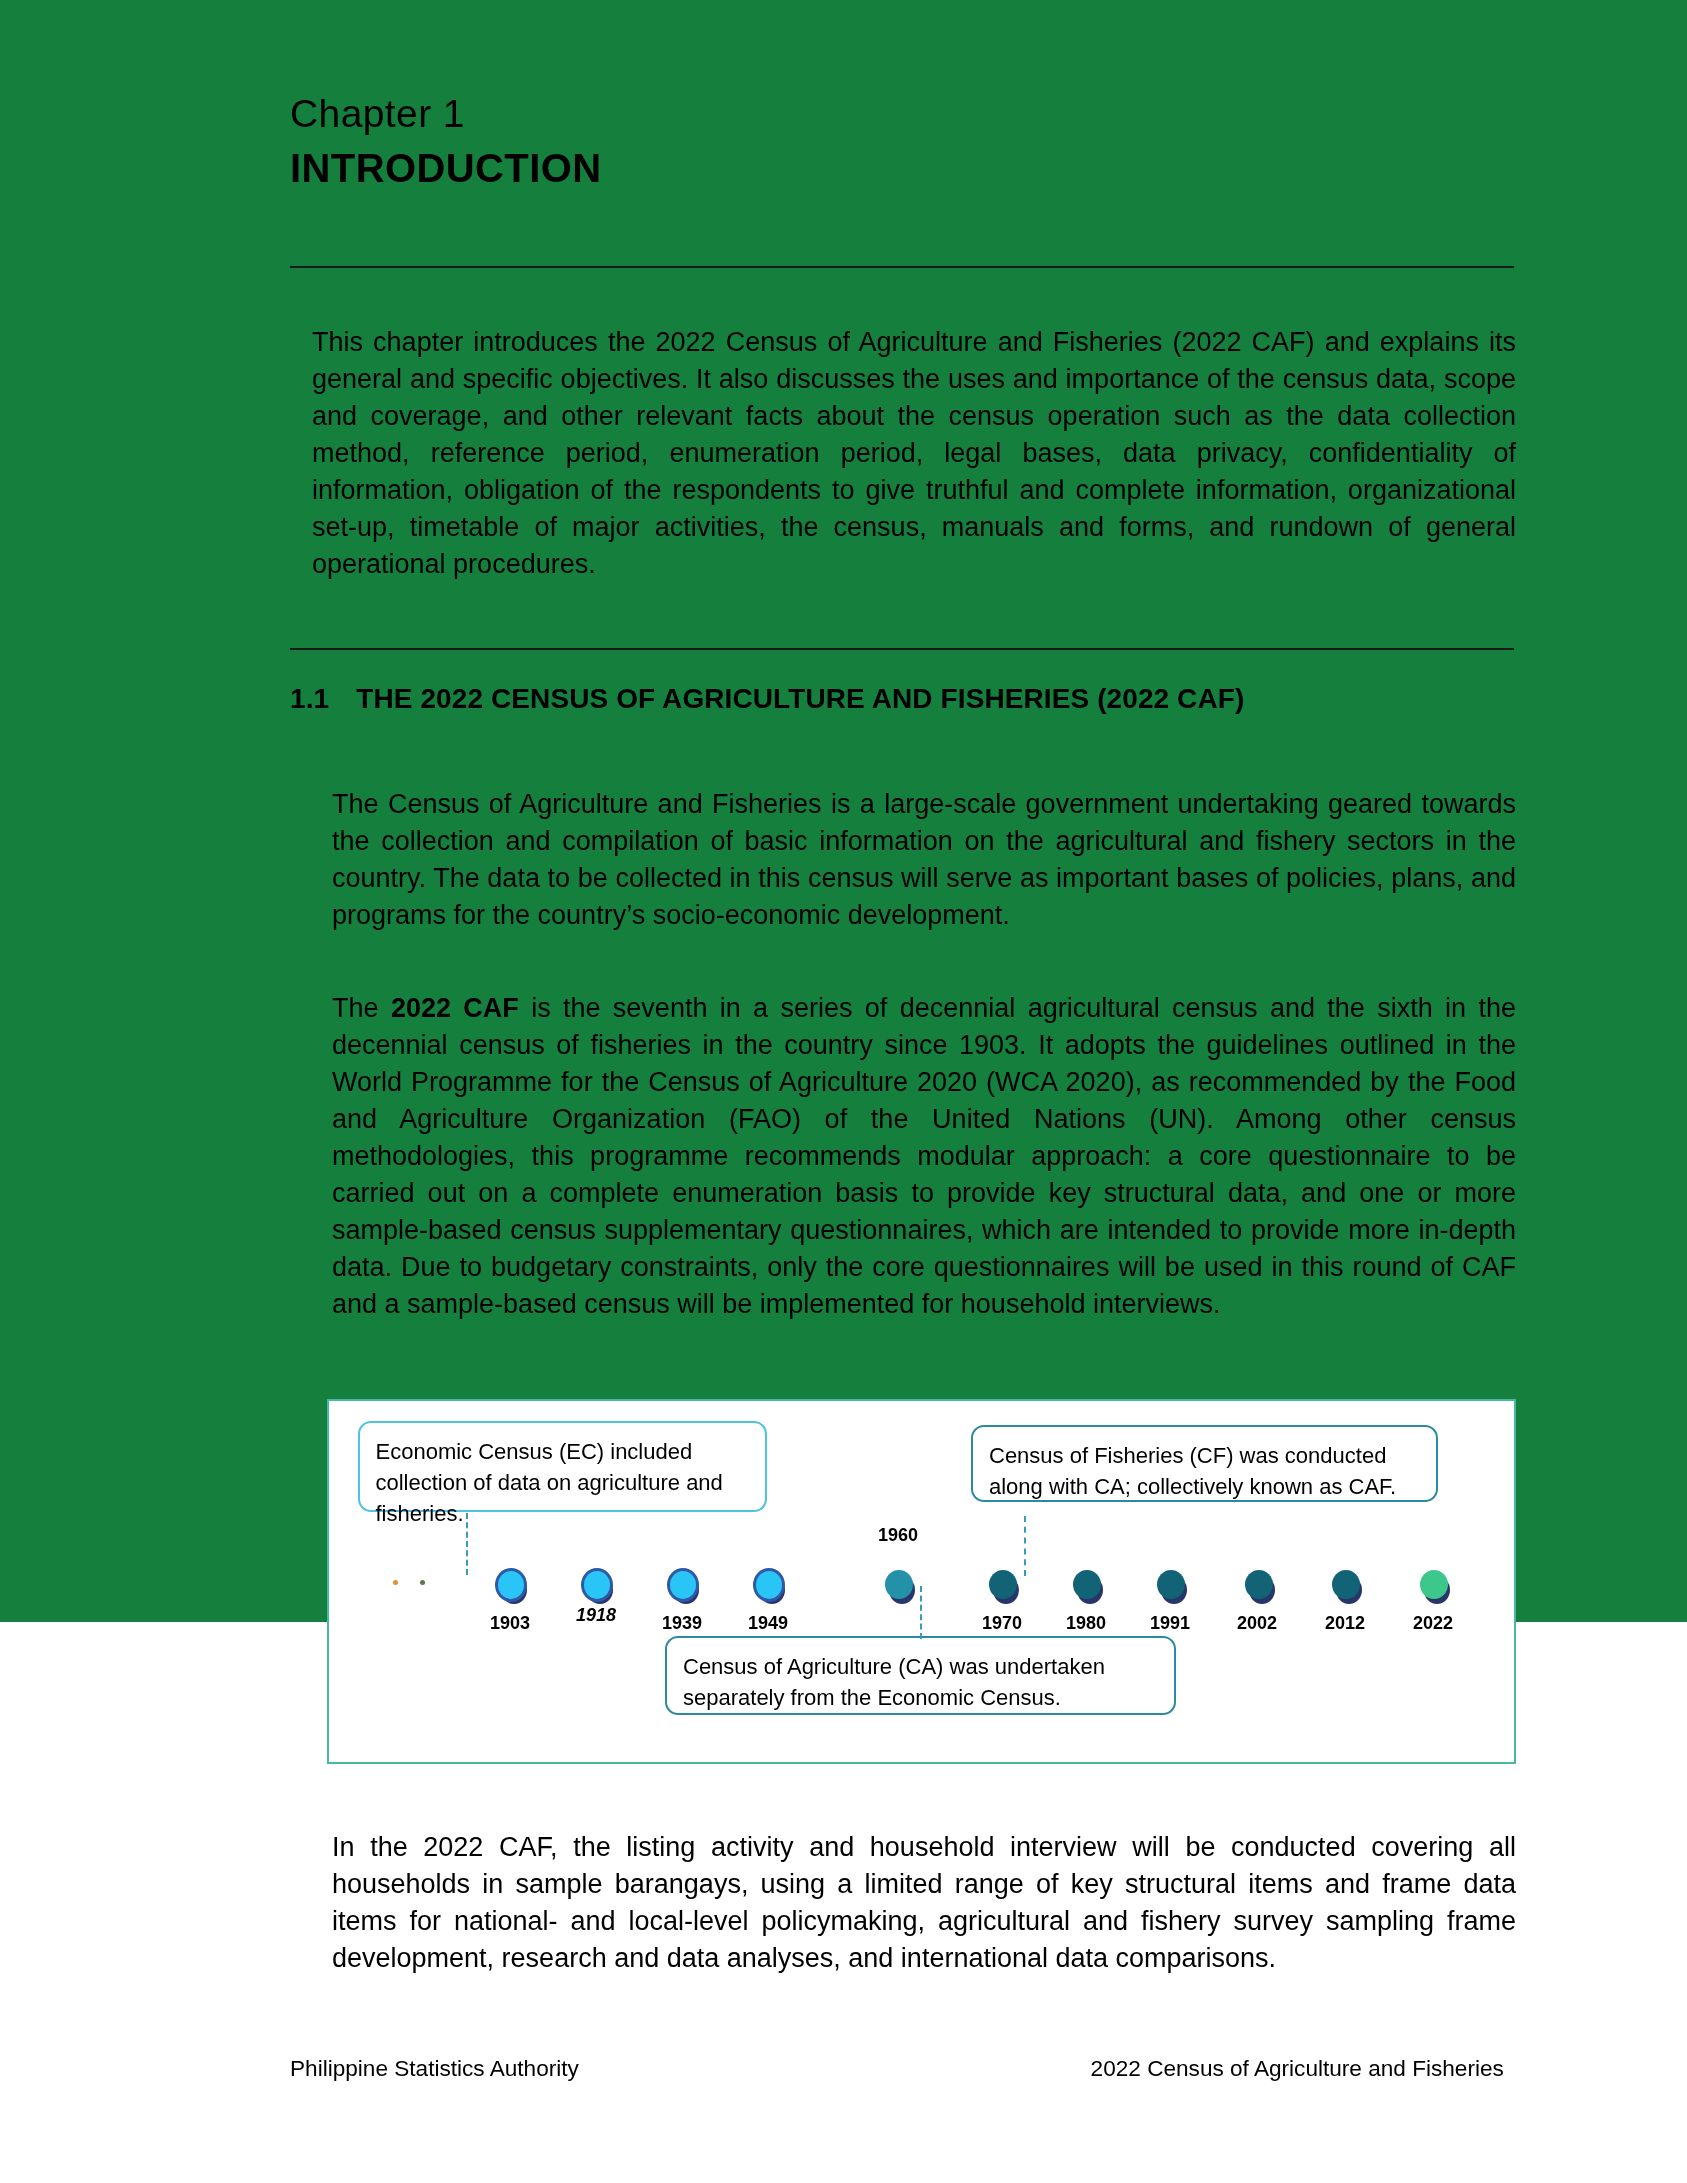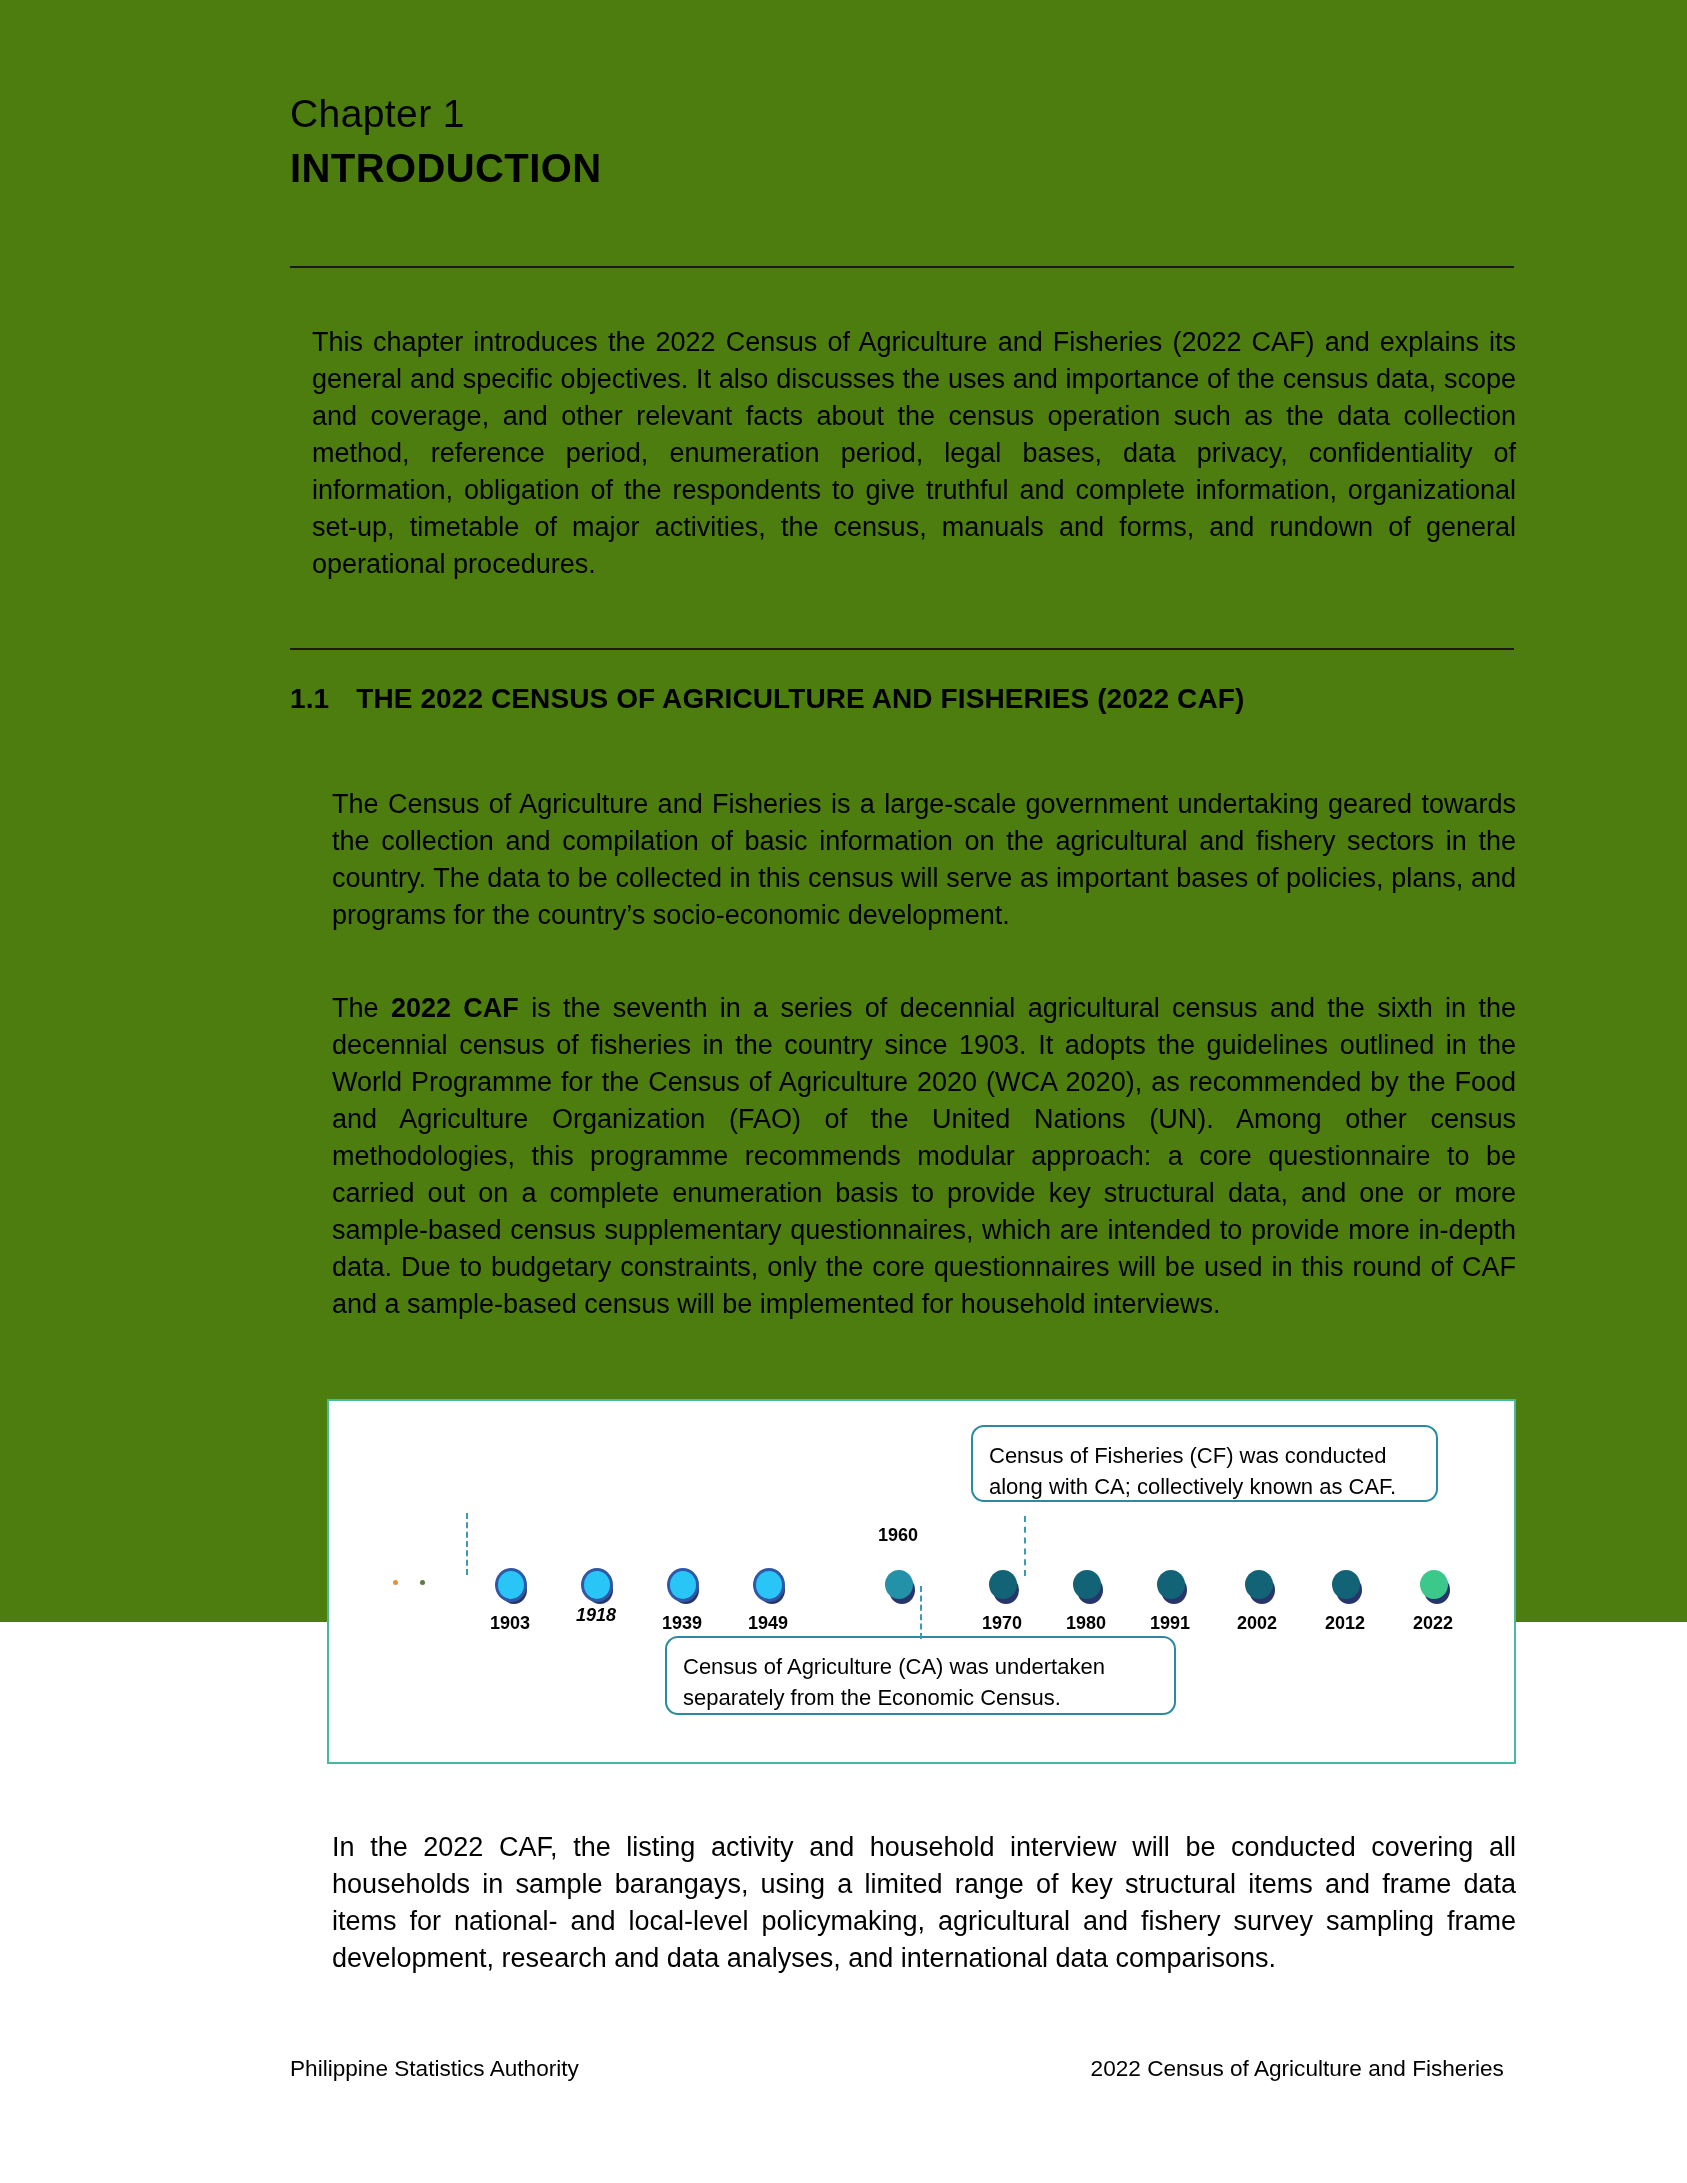--- a/index.html
+++ b/index.html
@@ -14,21 +14,21 @@
     color: #000000;
     position: relative;
     overflow: hidden;
   }
 
   .page {
     position: absolute;
     left: 0; top: 0;
     width: 1687px;
     height: 1622px;
-    background: #4d7c0f;
+    background: #15803d;
   }
 
   
   .chapter-label {
     position: absolute;
     left: 290px;
     top: 93px;
     font-size: 39px;
     font-weight: 400;
     letter-spacing: 0.4px;
@@ -248,20 +248,21 @@
     <span class="num">1.1</span><span>THE 2022 CENSUS OF AGRICULTURE AND FISHERIES (2022 CAF)</span>
   </div>
 
   <p class="para s11-para1">The Census of Agriculture and Fisheries is a large-scale government undertaking geared towards the collection and compilation of basic information on the agricultural and fishery sectors in the country. The data to be collected in this census will serve as important bases of policies, plans, and programs for the country’s socio-economic development.</p>
 
   <p class="para s11-para2"><span>The </span><b>2022 CAF</b><span> is the seventh in a series of decennial agricultural census and the sixth in the decennial census of fisheries in the country since 1903. It adopts the guidelines outlined in the World Programme for the Census of Agriculture 2020 (WCA 2020), as recommended by the Food and Agriculture Organization (FAO) of the United Nations (UN). Among other census methodologies, this programme recommends modular approach: a core questionnaire to be carried out on a complete enumeration basis to provide key structural data, and one or more sample-based census supplementary questionnaires, which are intended to provide more in-depth data. Due to budgetary constraints, only the core questionnaires will be used in this round of CAF and a sample-based census will be implemented for household interviews.</span></p>
 
 
   <div class="figure-box">
 
+    <div class="callout callout-ec">Economic Census (EC) included collection of data on agriculture and fisheries.</div>
     <div class="callout callout-cf">Census of Fisheries (CF) was conducted along with CA; collectively known as CAF.</div>
     <div class="callout callout-ca">Census of Agriculture (CA) was undertaken separately from the Economic Census.</div>
 
     <div class="leader leader-ec"></div>
     <div class="leader leader-cf"></div>
     <div class="leader leader-ca"></div>
 
     <div class="tiny-dot" style="left:64px; top:179px; background:#e0913a; border-radius:50%;"></div>
     <div class="tiny-dot" style="left:91px; top:179px; background:#5b7a46; border-radius:50%;"></div>
 

